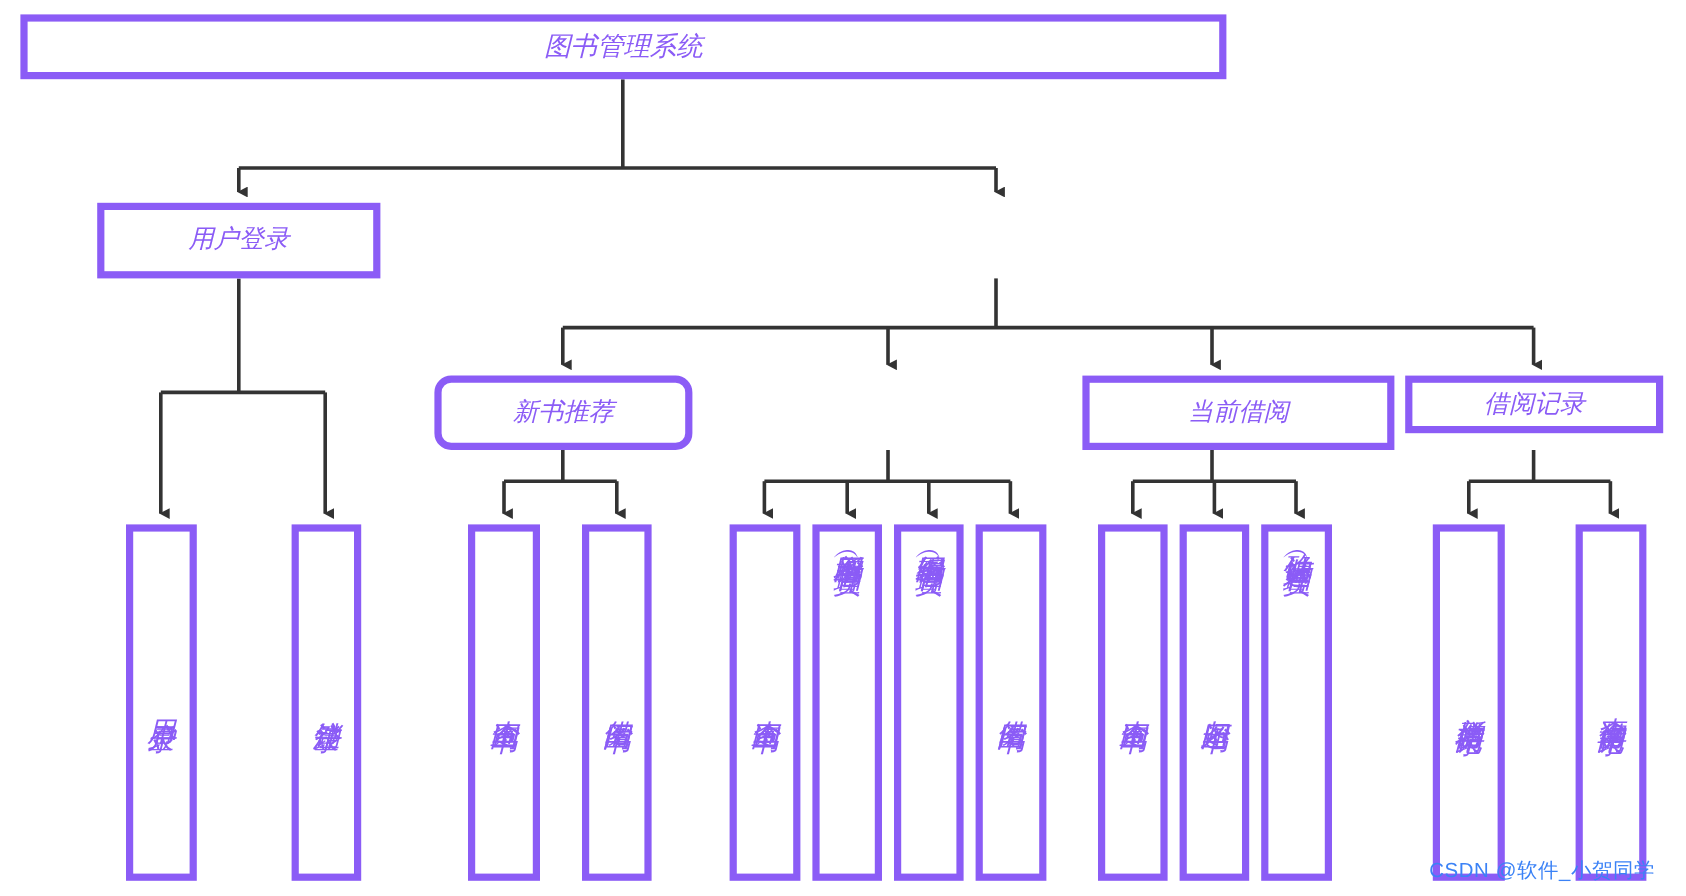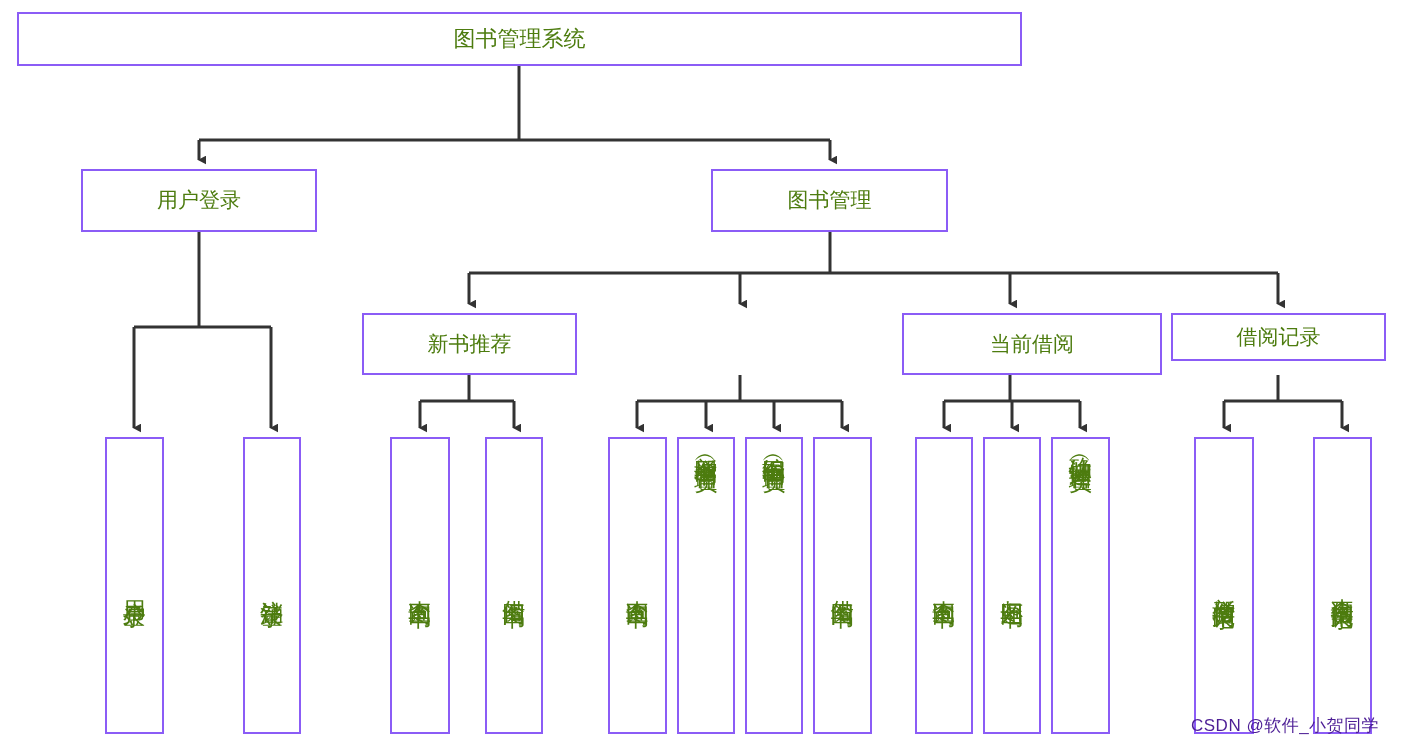--- a/index.html
+++ b/index.html
@@ -23,25 +23,26 @@
     left: 0;
     top: 0;
     width: 1405px;
     height: 747px;
     pointer-events: none;
   }
   .node {
     position: absolute;
     box-sizing: border-box;
     background: #ffffff;
-    border: 2px solid #8b5cf6;
+    border: 6px solid #8b5cf6;
     display: flex;
     align-items: center;
     justify-content: center;
-    color: #4d7c0f;
+    color: #8b5cf6;
+    font-style: italic;
   }
   .node .label {
     text-align: center;
     line-height: 1.18;
     white-space: nowrap;
   }
   
   .node.horiz .label {
     font-size: 21px;
   }
@@ -62,21 +63,21 @@
     letter-spacing: 2px;
     white-space: nowrap;
   }
   
   .node.vert.center {
     align-items: center;
   }
   .watermark {
     position: absolute;
     font-size: 17px;
-    color: #4c1d95;
+    color: #3b82f6;
     white-space: nowrap;
     letter-spacing: 0.5px;
   }
 </style>
 </head>
 <body>
 
 <div id="canvas">
 
   <svg class="connectors" viewBox="0 0 1405 747">
@@ -129,25 +130,22 @@
     </g>
   </svg>
 
   <div class="node horiz root" style="left:17px; top:12px; width:1005px; height:54px;">
     <span class="label">图书管理系统</span>
   </div>
 
   <div class="node horiz" style="left:81px; top:169px; width:236px; height:63px;">
     <span class="label">用户登录</span>
   </div>
-  <div class="node horiz" style="left:711px; top:169px; width:237px; height:63px;">
-    <span class="label">图书管理</span>
-  </div>
 
-  <div class="node horiz" style="left:362px; top:313px; width:215px; height:62px;">
+  <div class="node horiz" style="left:362px; top:313px; width:215px; height:62px;border-radius:14px;">
     <span class="label">新书推荐</span>
   </div>
   <div class="node horiz" style="left:902px; top:313px; width:260px; height:62px;">
     <span class="label">当前借阅</span>
   </div>
   <div class="node horiz" style="left:1171px; top:313px; width:215px; height:48px;">
     <span class="label">借阅记录</span>
   </div>
 
   <div class="node vert center" style="left:105px; top:437px; width:59px; height:297px;">

